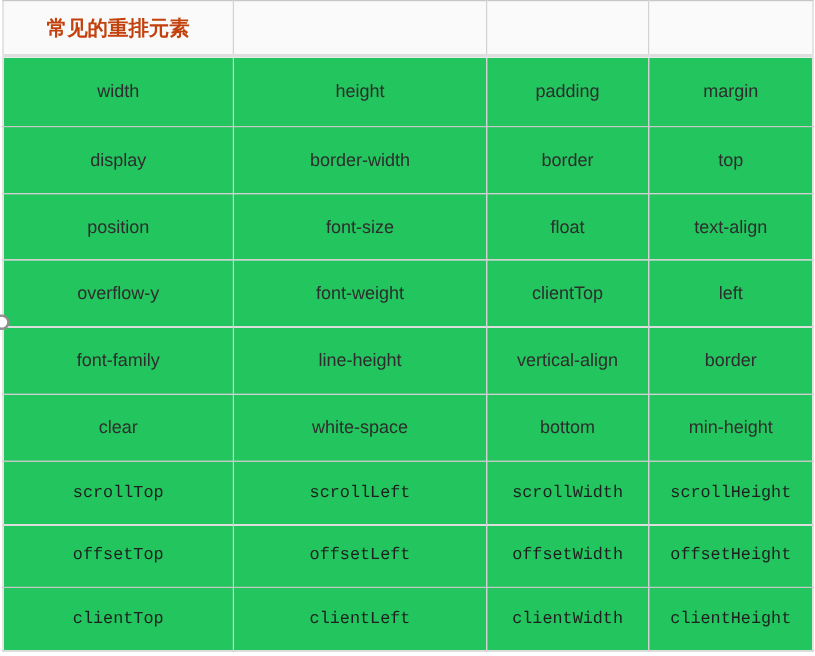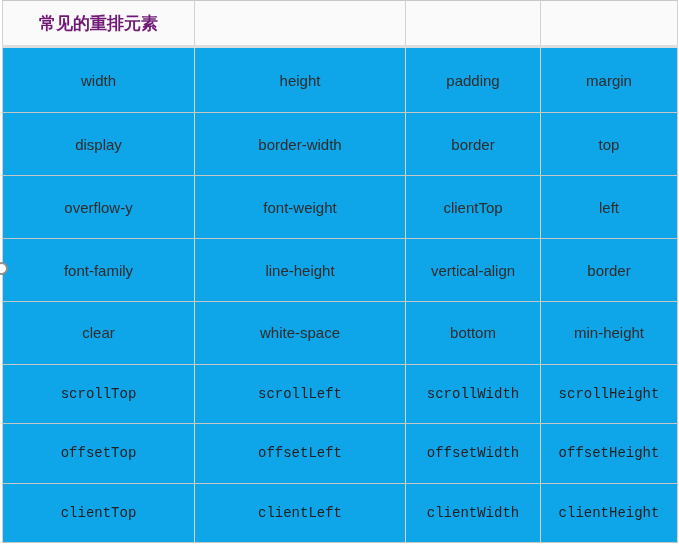--- a/index.html
+++ b/index.html
@@ -39,27 +39,27 @@
     padding: 0 4px;
     overflow: hidden;
     white-space: nowrap;
   }
   thead th {
     height: 44px;
     background: #fafafa;
     border-bottom: 3px solid #dedede;
     font-weight: bold;
     font-size: 17px;
-    color: #701a75;
+    color: #c2410c;
     font-family: "DejaVu Sans", "Liberation Sans", sans-serif;
   }
   tbody td {
     font-size: 15px;
     color: #2d2d2d;
-    background: #0ea5e9;
+    background: #22c55e;
     margin-top: 16px;
   }
   tbody tr.mono td {
     font-family: "Liberation Mono", "DejaVu Sans Mono", monospace;
     font-size: 14px;
     color: #1f1f1f;
   }
   .edge-artifact {
     position: absolute;
     left: -5px;
@@ -98,20 +98,26 @@
           <td>padding</td>
           <td>margin</td>
         </tr>
         <tr>
           <td>display</td>
           <td>border-width</td>
           <td>border</td>
           <td>top</td>
         </tr>
         <tr>
+          <td>position</td>
+          <td>font-size</td>
+          <td>float</td>
+          <td>text-align</td>
+        </tr>
+        <tr>
           <td>overflow-y</td>
           <td>font-weight</td>
           <td>clientTop</td>
           <td>left</td>
         </tr>
         <tr>
           <td>font-family</td>
           <td>line-height</td>
           <td>vertical-align</td>
           <td>border</td>

